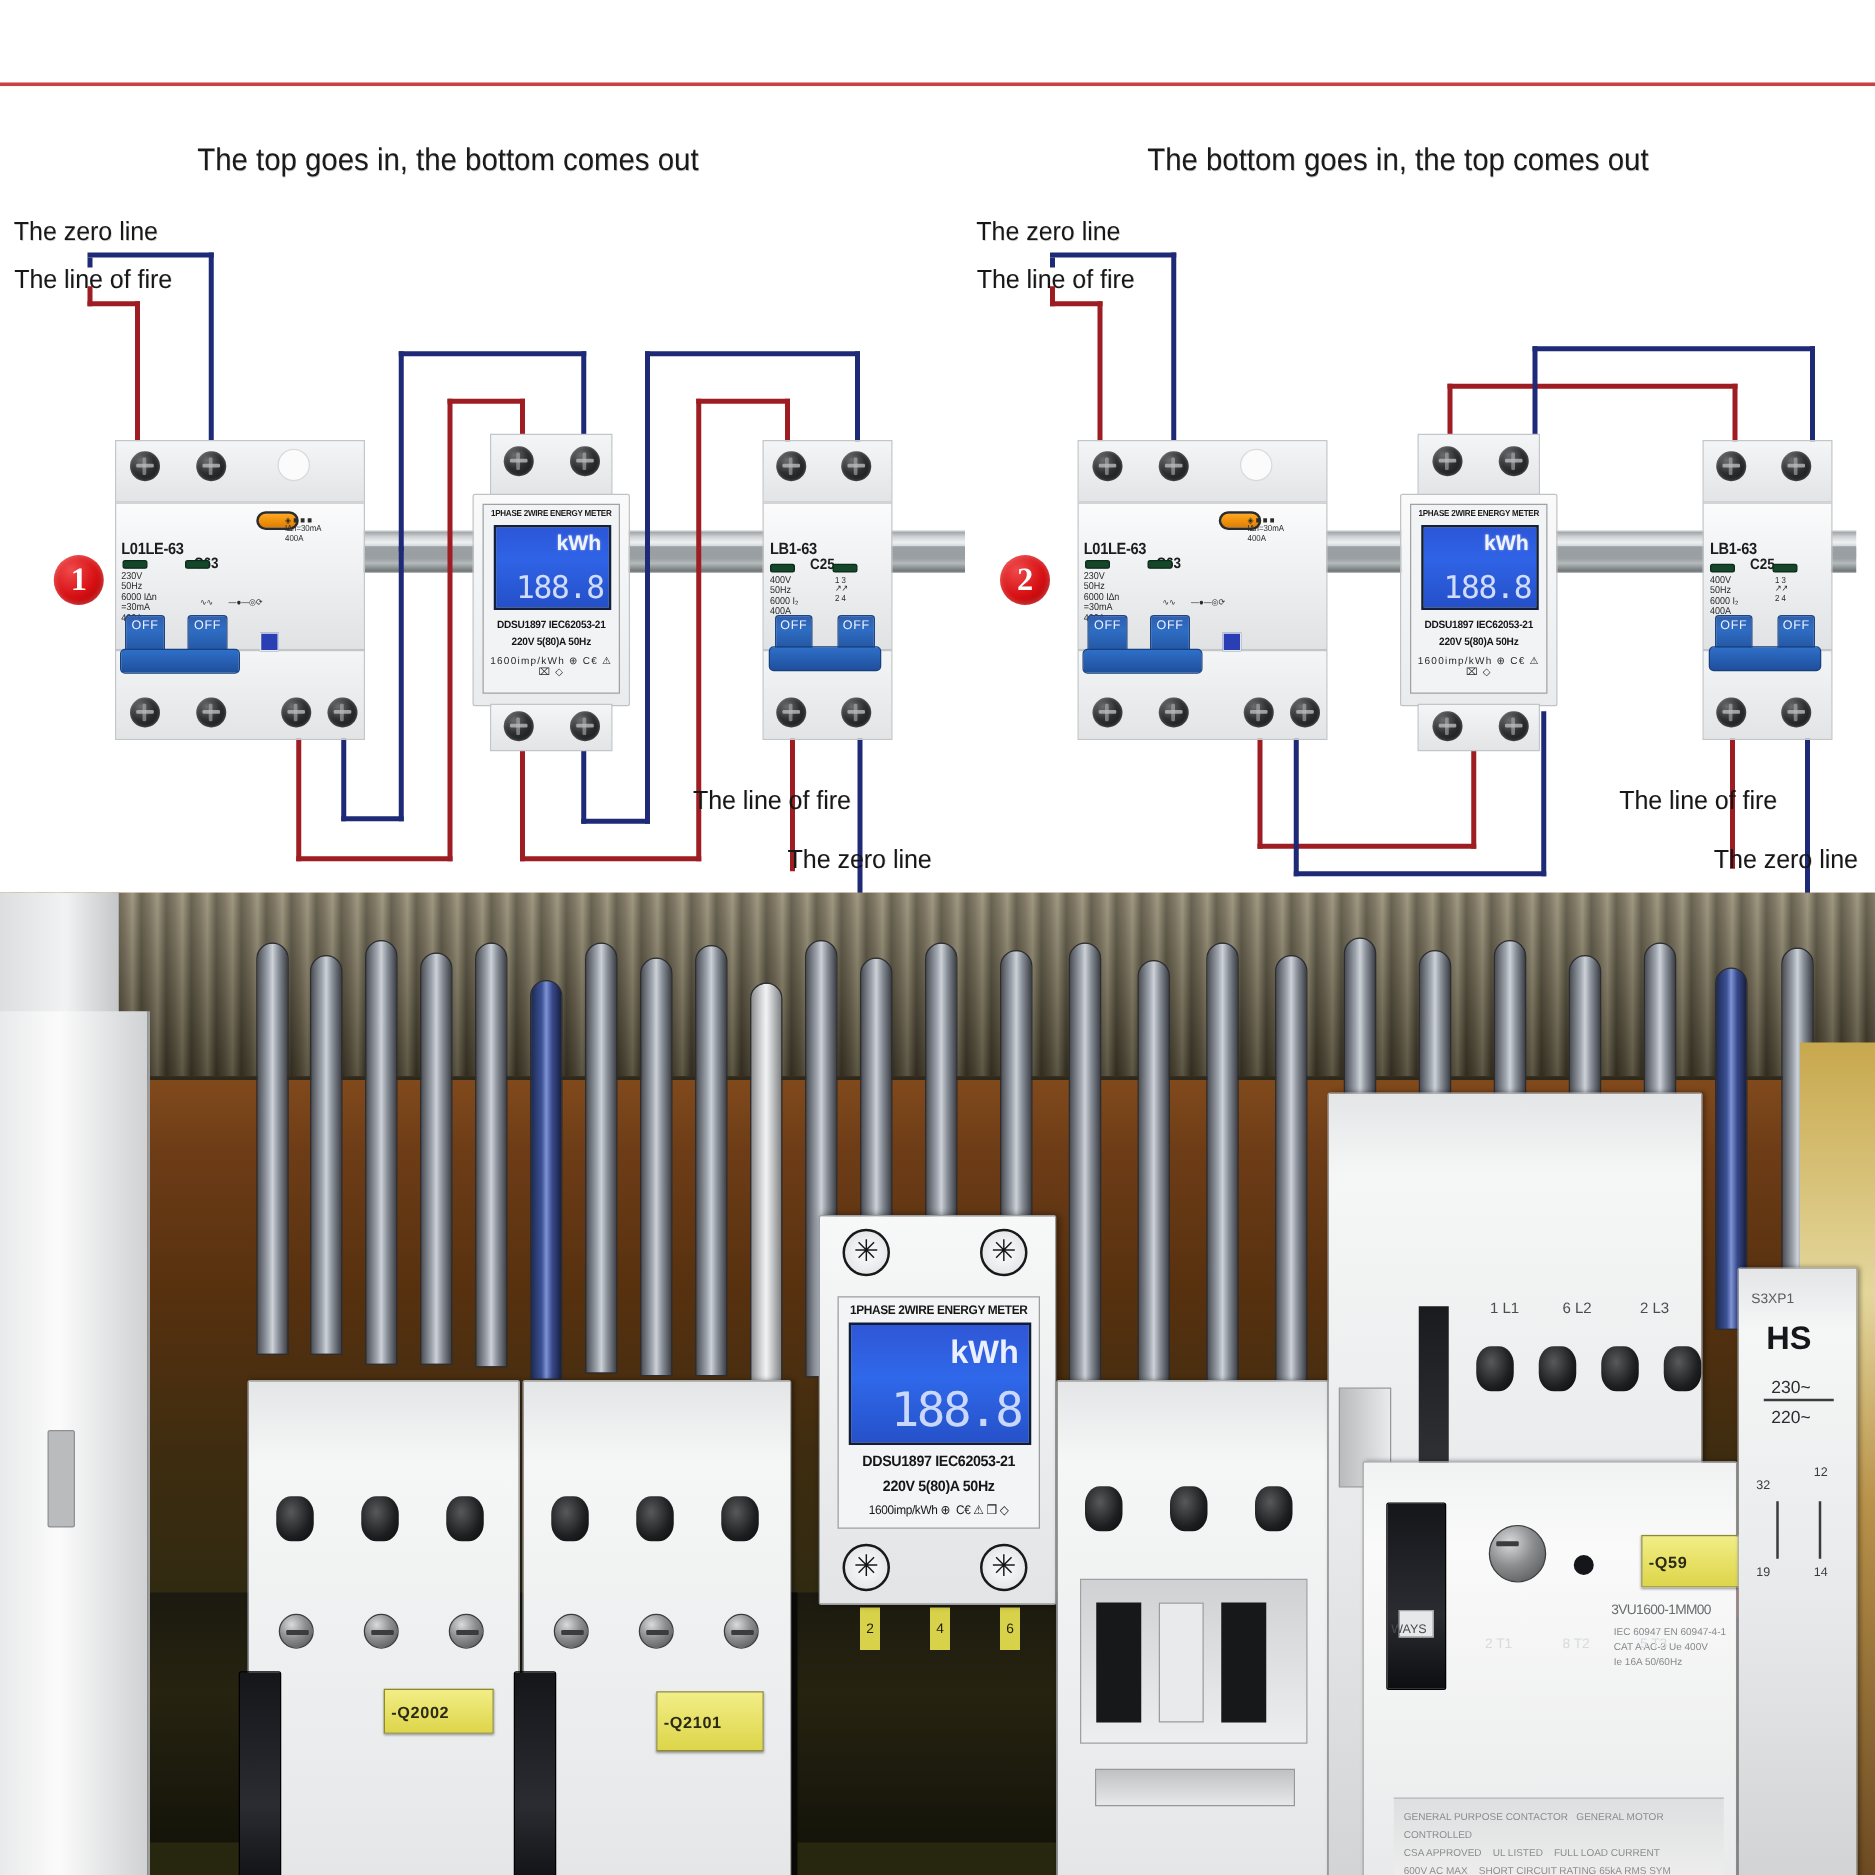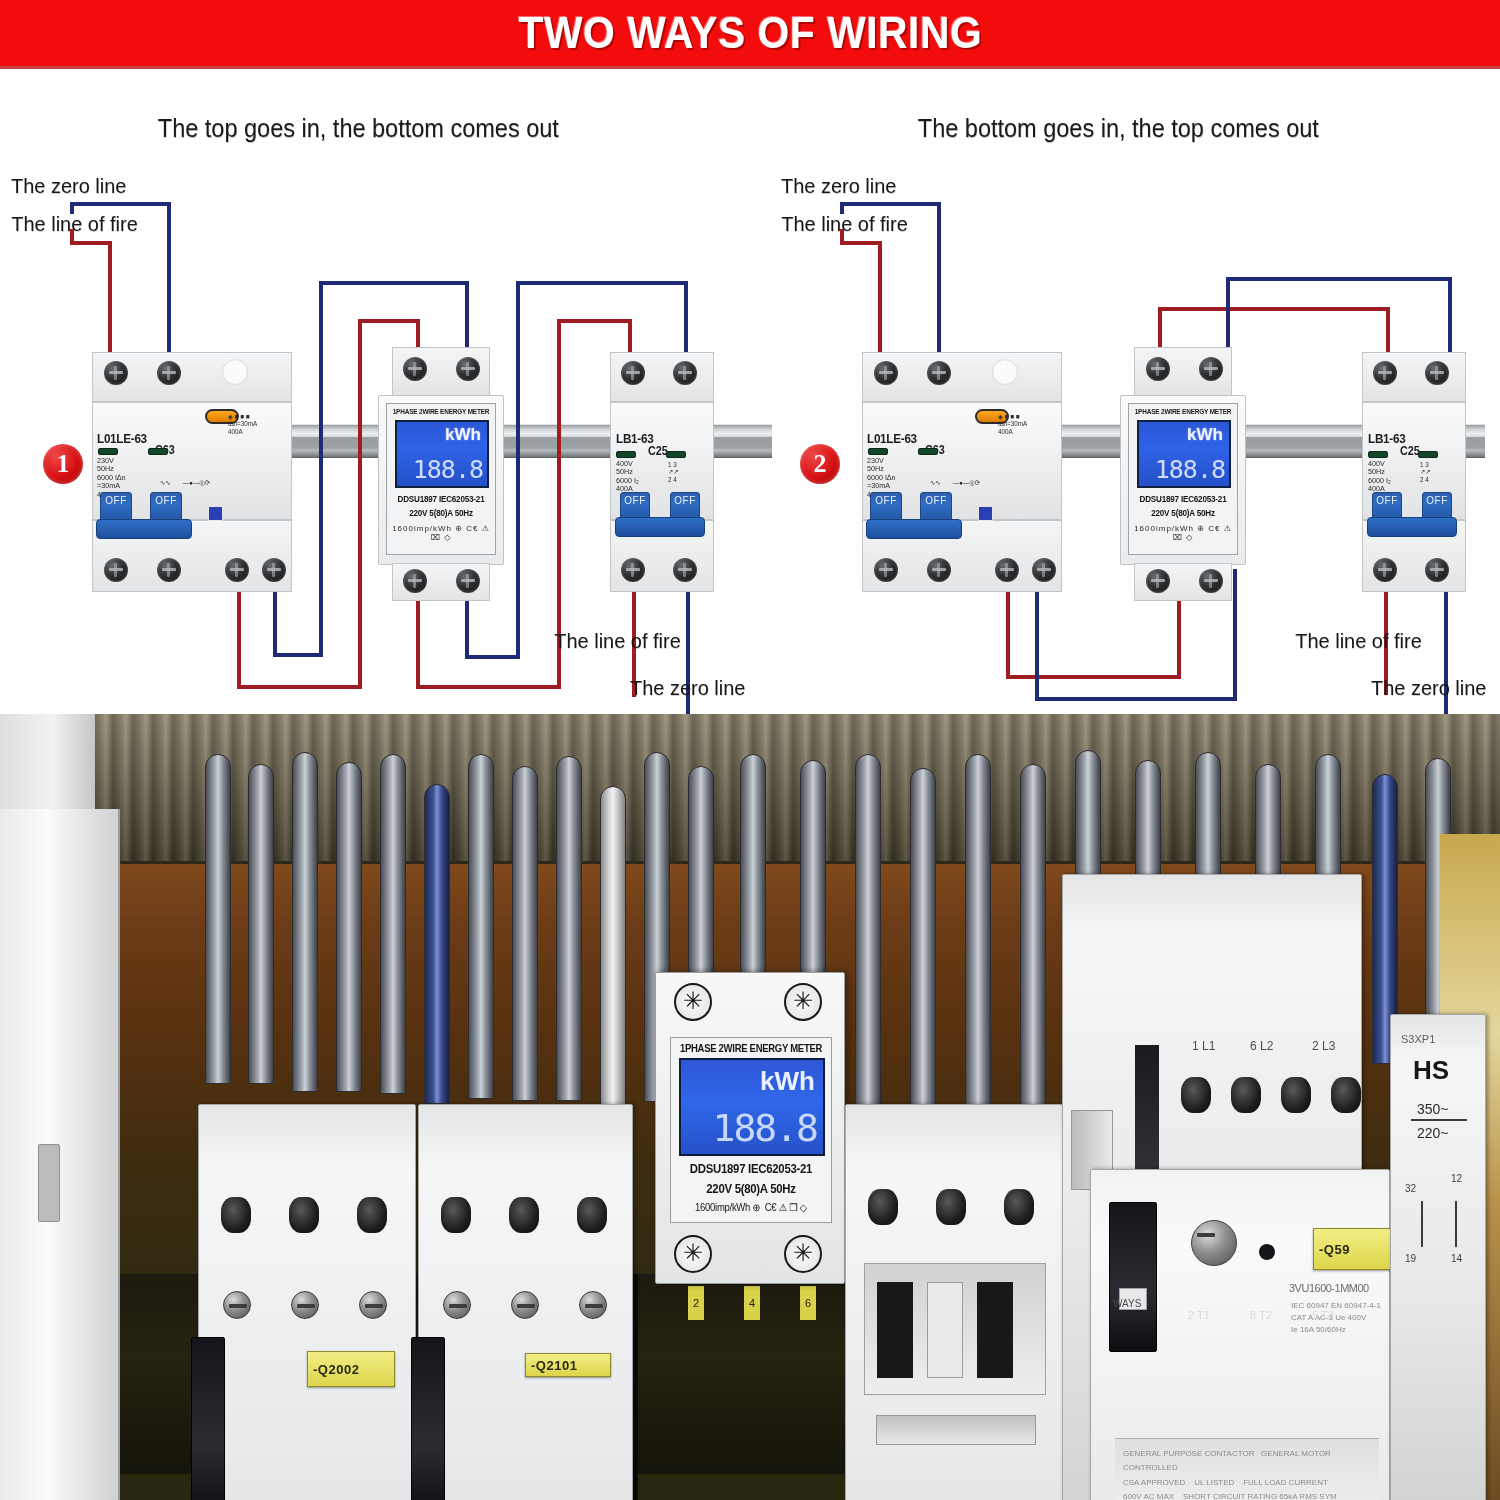--- a/index.html
+++ b/index.html
@@ -276,23 +276,20 @@
   .ph-right-wall2{ position:absolute; right:60px; top:380px; width:38px; height:240px;
      background:linear-gradient(to bottom,#3b2512,#6a4620); }
   .ph-red-acc{ position:absolute; left:1378px; top:520px; width:18px; height:60px;
      background:linear-gradient(to bottom,#b52b1d,#7a1a10); transform:skewX(-8deg); }
 </style>
 </head>
 <body>
 
 <div class="page">
 
-  <div class="header-band">
-    <div class="header-title">TWO WAYS OF WIRING</div>
-  </div>
   <div class="header-rule"></div>
 
   <div class="diagram-area">
 
     <div class="subtitle" id="sub-left">The top goes in, the bottom comes out</div>
     <div class="subtitle" id="sub-right">The bottom goes in, the top comes out</div>
 
     <div class="cap" style="left:8px; top:105px;">The zero line</div>
     <div class="cap" style="left:8px; top:143px;">The line of fire</div>
 
@@ -576,21 +573,21 @@
     </div>
 
     <div class="ph-module" style="left:418px; top:390px; width:215px; height:640px;">
       <div class="ph-term-hole" style="left:22px; top:92px;"></div>
       <div class="ph-term-hole" style="left:90px; top:92px;"></div>
       <div class="ph-term-hole" style="left:158px; top:92px;"></div>
       <div class="ph-screw" style="left:24px; top:186px;"></div>
       <div class="ph-screw" style="left:92px; top:186px;"></div>
       <div class="ph-screw" style="left:160px; top:186px;"></div>
       <div class="ph-blacklever" style="left:-8px; top:232px; width:34px; height:180px;"></div>
-      <div class="ph-tag" style="left:106px; top:248px; width:86px; height:24px;">-Q2101</div>
+      <div class="ph-tag" style="left:106px; top:248px; width:86px; height:48px;">-Q2101</div>
 
     </div>
 
     <div class="ph-lcdmeter" style="left:655px; top:258px; width:190px; height:312px;">
       <div class="ph-logo" style="left:18px; top:10px;"></div>
       <div class="ph-logo" style="left:128px; top:10px;"></div>
       <div style="position:absolute; left:14px; top:64px; width:162px; height:186px; background:#f3f4f5; border:1px solid #9b9d9f;">
         <div class="ph-mtxt" style="left:0; top:5px; font-size:10px;">1PHASE 2WIRE ENERGY METER</div>
         <div class="ph-lcd" style="left:8px; top:20px; width:146px; height:98px;">
           <div class="k">kWh</div>
@@ -647,21 +644,21 @@
         GENERAL PURPOSE CONTACTOR&nbsp;&nbsp;&nbsp;GENERAL MOTOR CONTROLLED<br>
         CSA APPROVED&nbsp;&nbsp;&nbsp;&nbsp;UL LISTED&nbsp;&nbsp;&nbsp;&nbsp;FULL LOAD CURRENT<br>
         600V AC MAX&nbsp;&nbsp;&nbsp;&nbsp;SHORT CIRCUIT RATING 65kA RMS SYM
       </div>
 
     </div>
 
     <div class="ph-module" style="left:1390px; top:300px; width:96px; height:490px; z-index:5;">
       <div style="position:absolute; left:10px; top:18px; font-size:11px; color:#5a5c5e;">S3XP1</div>
       <div style="position:absolute; left:22px; top:40px; font-size:26px; font-weight:bold; color:#16171a;">HS</div>
-      <div style="position:absolute; left:26px; top:86px; font-size:14px; color:#2a2c2e;">350~</div>
+      <div style="position:absolute; left:26px; top:86px; font-size:14px; color:#2a2c2e;">230~</div>
       <div style="position:absolute; left:20px; top:104px; width:56px; height:2px; background:#3a3c3e;"></div>
       <div style="position:absolute; left:26px; top:110px; font-size:14px; color:#2a2c2e;">220~</div>
       <div style="position:absolute; left:14px; top:168px; font-size:10px; color:#3a3c3e;">32</div>
       <div style="position:absolute; left:60px; top:158px; font-size:10px; color:#3a3c3e;">12</div>
       <div style="position:absolute; left:14px; top:238px; font-size:10px; color:#3a3c3e;">19</div>
       <div style="position:absolute; left:60px; top:238px; font-size:10px; color:#3a3c3e;">14</div>
       <div style="position:absolute; left:30px; top:186px; width:2px; height:46px; background:#3a3c3e;"></div>
       <div style="position:absolute; left:64px; top:186px; width:2px; height:46px; background:#3a3c3e;"></div>
     </div>
 

